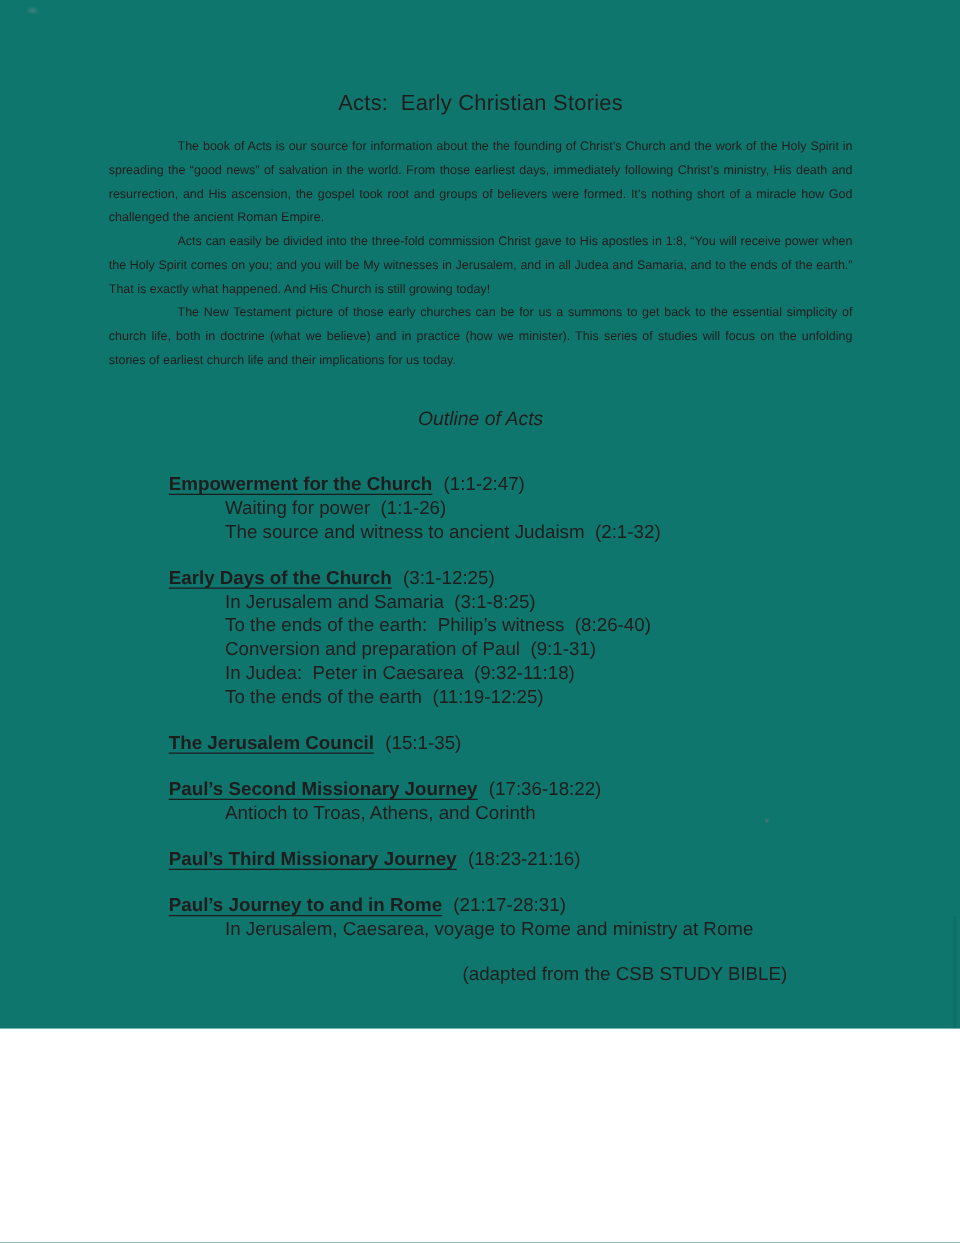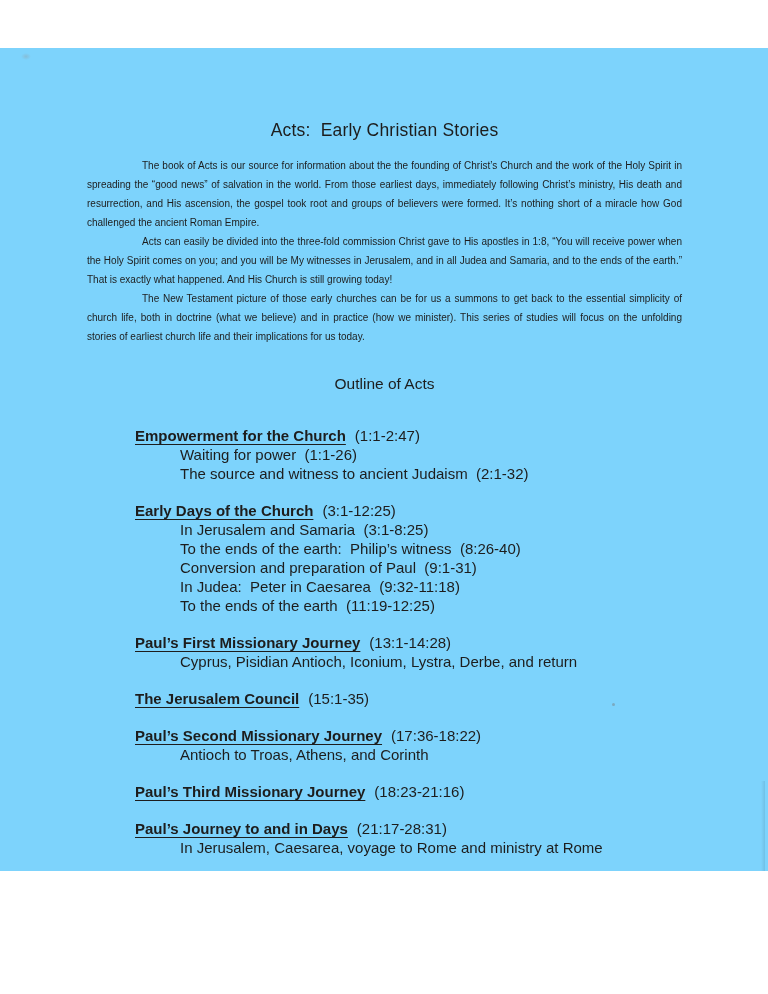--- a/index.html
+++ b/index.html
@@ -1,24 +1,23 @@
 <!DOCTYPE html>
 <html><head>
 <meta charset="utf-8">
 <style>
   html, body { margin: 0; padding: 0; background: #ffffff; }
   .page {
     position: relative;
     width: 768px;
     height: 823px;
-    background: #7dd3fc;
+    background: #0f766e;
     overflow: hidden;
     font-family: "Liberation Sans", sans-serif;
     color: #1d1d1d;
-    margin-top: 48px;
   }
   .content {
     position: absolute;
     left: 87px;
     top: 72px;
     width: 595px;
   }
   .title {
     margin: 0 0 15px 0;
     font-size: 17.5px;
@@ -33,20 +32,21 @@
     line-height: 19px;
     text-align: justify;
     text-align-last: left;
     text-indent: 55px;
   }
   .outline-title {
     margin: 29px 0 0 0;
     font-size: 15.5px;
     font-weight: 400;
     text-align: center;
+    font-style: italic;
   }
   .outline {
     margin-top: 33px;
     margin-left: 48px;
     font-size: 15px;
     line-height: 19px;
   }
   .outline-section { margin-bottom: 18px; }
   .heading-line { white-space: pre-wrap; }
   .heading {
@@ -117,40 +117,36 @@
 
       <div class="outline-section">
         <div class="heading-line"><span class="heading">Early Days of the Church</span><span class="ref">(3:1-12:25)</span></div>
         <div class="sub-item">In Jerusalem and Samaria  (3:1-8:25)</div>
         <div class="sub-item">To the ends of the earth:  Philip’s witness  (8:26-40)</div>
         <div class="sub-item">Conversion and preparation of Paul  (9:1-31)</div>
         <div class="sub-item">In Judea:  Peter in Caesarea  (9:32-11:18)</div>
         <div class="sub-item">To the ends of the earth  (11:19-12:25)</div>
       </div>
 
-      <div class="outline-section">
-        <div class="heading-line"><span class="heading">Paul’s First Missionary Journey</span><span class="ref">(13:1-14:28)</span></div>
-        <div class="sub-item">Cyprus, Pisidian Antioch, Iconium, Lystra, Derbe, and return</div>
-      </div>
 
       <div class="outline-section">
         <div class="heading-line"><span class="heading">The Jerusalem Council</span><span class="ref">(15:1-35)</span></div>
       </div>
 
       <div class="outline-section">
         <div class="heading-line"><span class="heading">Paul’s Second Missionary Journey</span><span class="ref">(17:36-18:22)</span></div>
         <div class="sub-item">Antioch to Troas, Athens, and Corinth</div>
       </div>
 
       <div class="outline-section">
         <div class="heading-line"><span class="heading">Paul’s Third Missionary Journey</span><span class="ref">(18:23-21:16)</span></div>
       </div>
 
       <div class="outline-section">
-        <div class="heading-line"><span class="heading">Paul’s Journey to and in Days</span><span class="ref">(21:17-28:31)</span></div>
+        <div class="heading-line"><span class="heading">Paul’s Journey to and in Rome</span><span class="ref">(21:17-28:31)</span></div>
         <div class="sub-item">In Jerusalem, Caesarea, voyage to Rome and ministry at Rome</div>
       </div>
 
     </div>
 
     <div class="credit">(adapted from the CSB STUDY BIBLE)</div>
   </div>
 </div>
 
 </body></html>

